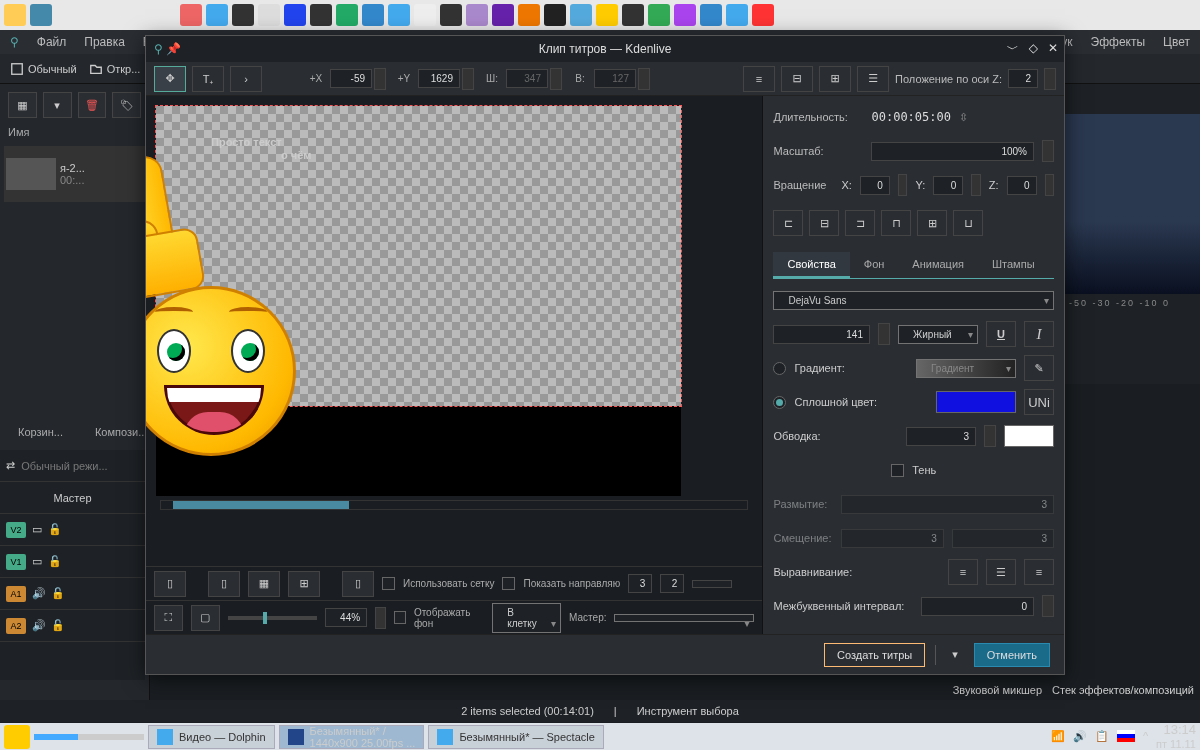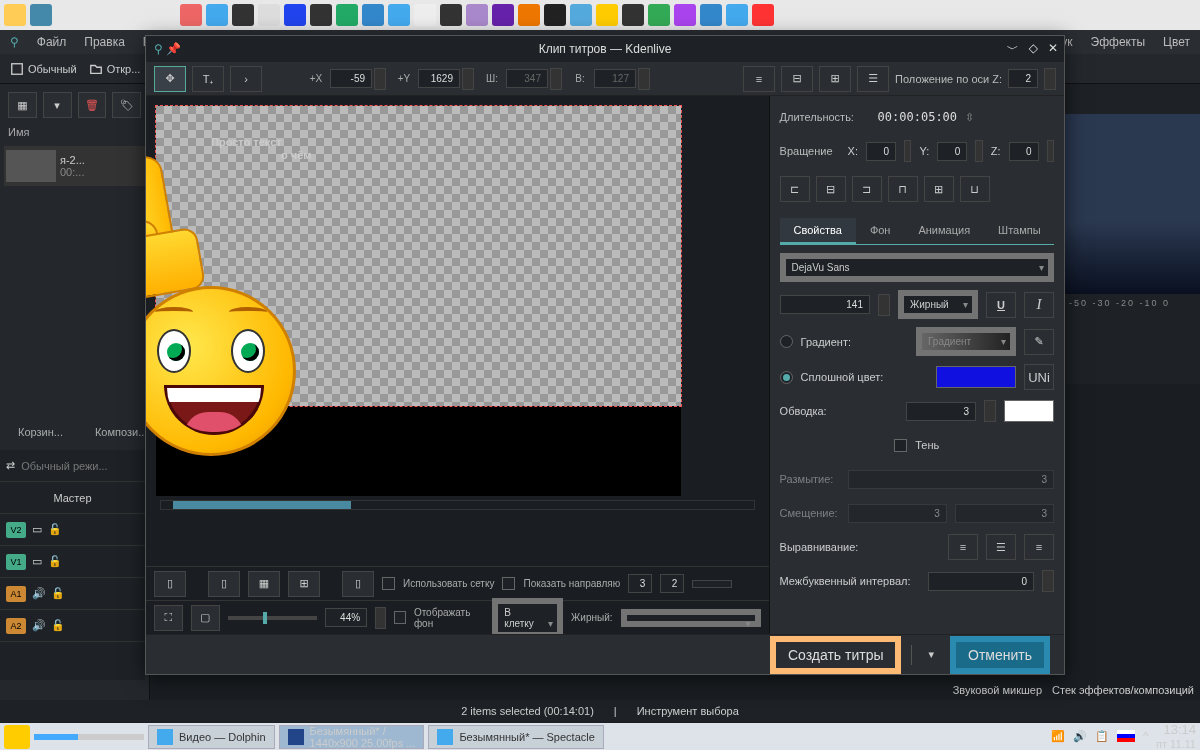--- a/index.html
+++ b/index.html
@@ -4,21 +4,21 @@
 <style>
 *{margin:0;padding:0;box-sizing:border-box;font-family:sans-serif;font-size:11px;color:#ccc;user-select:none}
 body{width:1200px;height:750px;background:#1a1e22;overflow:hidden;position:relative}
 .topbar{height:30px;background:#e8e8e8;display:flex;align-items:center;padding:0 4px;gap:4px}
 .tb-icon{width:22px;height:22px;background:#888;border-radius:3px;display:inline-block}
 .menubar{height:24px;background:#2a2e33;display:flex;align-items:center;padding:0 10px;gap:18px}
 .menubar span{color:#bbb;font-size:12px}
 .toolbar{height:30px;background:#24282d;display:flex;align-items:center;padding:0 10px;gap:12px;border-bottom:1px solid #111}
 .main-area{display:flex;height:calc(100% - 30px - 24px - 30px - 28px)}
 .left-panel{width:150px;background:#24282d;border-right:1px solid #111;padding:4px}
-.bin-item{height:40px;background:#333;margin:4px 0;display:flex;align-items:center;gap:4px;padding:2px}
+.bin-item{height:56px;background:#333;margin:4px 0;display:flex;align-items:center;gap:4px;padding:2px}
 .bin-thumb{width:50px;height:32px;background:#555}
 .dialog{position:absolute;left:145px;top:35px;width:920px;height:640px;background:#2a2e33;border:1px solid #555;box-shadow:0 4px 20px rgba(0,0,0,.6);display:flex;flex-direction:column;z-index:10}
 .dlg-title{height:26px;background:#1e2226;display:flex;align-items:center;justify-content:center;position:relative}
 .dlg-title span{color:#ddd;font-size:12px}
 .dlg-ctrls{position:absolute;right:6px;display:flex;gap:10px}
 .dlg-row{height:34px;background:#2a2e33;display:flex;align-items:center;padding:0 8px;gap:6px;border-bottom:1px solid #222}
 .tool-btn{width:32px;height:26px;background:#2a2e33;border:1px solid #444;display:flex;align-items:center;justify-content:center;cursor:pointer}
 .tool-btn.sel{background:#3a4048;border-color:#5a9}
 .spin{display:flex;align-items:center;gap:2px}
 .spin-label{color:#aaa;font-size:10px;min-width:24px;text-align:center}
@@ -41,35 +41,35 @@
 .emoji-teeth{height:14px;background:#fff;margin:0}
 .emoji-tongue{height:24px;width:60px;background:#e0506a;border-radius:30px 30px 0 0;margin:10px auto 0}
 .emoji-hand{width:110px;height:130px;position:absolute;top:-10px;left:-20px;transform:rotate(-10deg)}
 .emoji-finger{width:35px;height:95px;background:linear-gradient(90deg,#ffd830,#ffb800);border-radius:18px;position:absolute;top:0;left:40px;border:2px solid #d08000}
 .emoji-thumb{width:60px;height:32px;background:linear-gradient(#ffd830,#ffb800);border-radius:16px;position:absolute;top:60px;left:0;border:2px solid #d08000;transform:rotate(10deg)}
 .emoji-fist{width:78px;height:62px;background:linear-gradient(#ffd830,#ffb000);border-radius:14px;position:absolute;top:78px;left:20px;border:2px solid #d08000}
 .canvas-bot{height:34px;display:flex;align-items:center;padding:0 8px;gap:8px;border-top:1px solid #333}
 .canvas-bot2{height:34px;display:flex;align-items:center;padding:0 8px;gap:8px;border-top:1px solid #333}
 .chk{width:13px;height:13px;border:1px solid #666;background:#1e2226}
 .chk-lbl{color:#aaa;font-size:10px}
-.combo{background:#1e2226;border:6px solid #737373;padding:3px 18px 3px 6px;color:#ccc;font-size:10px;position:relative;min-width:60px}
+.combo{background:#1e2226;border:1px solid #737373;padding:3px 18px 3px 14px;color:#ccc;font-size:10px;position:relative;min-width:60px}
 .combo::after{content:"▾";position:absolute;right:4px;color:#888}
 .prop-panel{width:345px;background:#2a2e33;border-left:1px solid #111;padding:8px 10px;display:flex;flex-direction:column;gap:8px;overflow-y:auto}
 .prop-row{display:flex;align-items:center;gap:8px;min-height:26px}
 .prop-lbl{color:#bbb;font-size:11px;min-width:90px}
 .tc-val{color:#ddd;font-size:12px;font-family:monospace}
 .align-row{display:flex;gap:6px;margin:4px 0}
 .align-btn{width:30px;height:26px;border:1px solid #444;background:#2a2e33;display:flex;align-items:center;justify-content:center;cursor:pointer}
 .tabs{display:flex;border-bottom:1px solid #5aa;margin-top:4px}
 .tab{padding:6px 14px;color:#aaa;font-size:11px;cursor:pointer}
 .tab.active{color:#fff;border-bottom:2px solid #5aa;background:#323840}
 .radio{width:13px;height:13px;border:1px solid #666;border-radius:50%;background:#1e2226;display:flex;align-items:center;justify-content:center}
 .radio.on::after{content:"";width:7px;height:7px;background:#5aa;border-radius:50%}
 .color-sw{width:80px;height:22px;border:1px solid #666}
-.btn{padding:5px 12px;background:#2a2e33;border:6px solid #fdba74;color:#ddd;font-size:14px;cursor:pointer}
+.btn{padding:5px 12px;background:#2a2e33;border:1px solid #fdba74;color:#ddd;font-size:11px;cursor:pointer}
 .btn.primary{background:#1a6a8a;border-color:#2a8ab0}
 .dlg-footer{height:40px;display:flex;align-items:center;justify-content:flex-end;padding:0 14px;gap:10px;border-top:1px solid #222}
 .right-panel{position:absolute;right:0;top:84px;width:135px;height:300px;background:#1e2226}
 .monitor{width:100%;height:180px;background:linear-gradient(#2a3850 60%,#0a1020);margin-top:30px;position:relative}
 .statusbar{position:absolute;bottom:28px;left:0;right:0;height:22px;background:#1e2226;display:flex;align-items:center;justify-content:center;gap:20px;color:#888;font-size:10px}
 .taskbar{position:absolute;bottom:0;left:0;right:0;height:27px;background:#dde3e8;display:flex;align-items:center;padding:0 4px;gap:4px}
 .task-item{height:24px;padding:0 8px;display:flex;align-items:center;gap:6px;background:#c8d0d8;border:1px solid #aab;font-size:10px;color:#333}
 .task-item.active{background:#9db8d0}
 .tray{margin-left:auto;display:flex;align-items:center;gap:8px;color:#333;font-size:10px}
 .clock{text-align:right;line-height:1.1;color:#222}
@@ -307,30 +307,35 @@
         <div class="tool-btn">⛶</div>
         <div class="tool-btn">▢</div>
         <div style="width:100px;height:4px;background:#444;position:relative">
             <div style="position:absolute;left:40%;top:-4px;width:4px;height:12px;background:#5aa"></div>
           </div>
         <span class="spin-val">44%</span>
           <span class="spin-arrows"></span>
         <span class="chk"></span>
         <span class="chk-lbl">Отображать фон</span>
         <span class="combo">В клетку</span>
-        <span class="chk-lbl">Жирный:</span>
+        <span class="chk-lbl">Мастер:</span>
         <span class="combo" style="min-width:140px"></span>
       </div>
     </div>
 
     <div class="prop-panel">
       <div class="prop-row">
         <span class="prop-lbl">Длительность:</span>
         <span class="tc-val">00:00:05:00</span>
         <span style="color:#888">⇳</span>
+      </div>
+      <div class="prop-row">
+        <span class="prop-lbl">Масштаб:</span>
+        <span class="spin-val" style="flex:1">100%</span>
+        <span class="spin-arrows"></span>
       </div>
       <div class="prop-row">
         <span class="prop-lbl" style="min-width:60px">Вращение</span>
         <span>X:</span>
           <span class="spin-val" style="min-width:30px">0</span>
           <span class="spin-arrows"></span>
         <span>Y:</span>
           <span class="spin-val" style="min-width:30px">0</span>
           <span class="spin-arrows"></span>
         <span>Z:</span>

